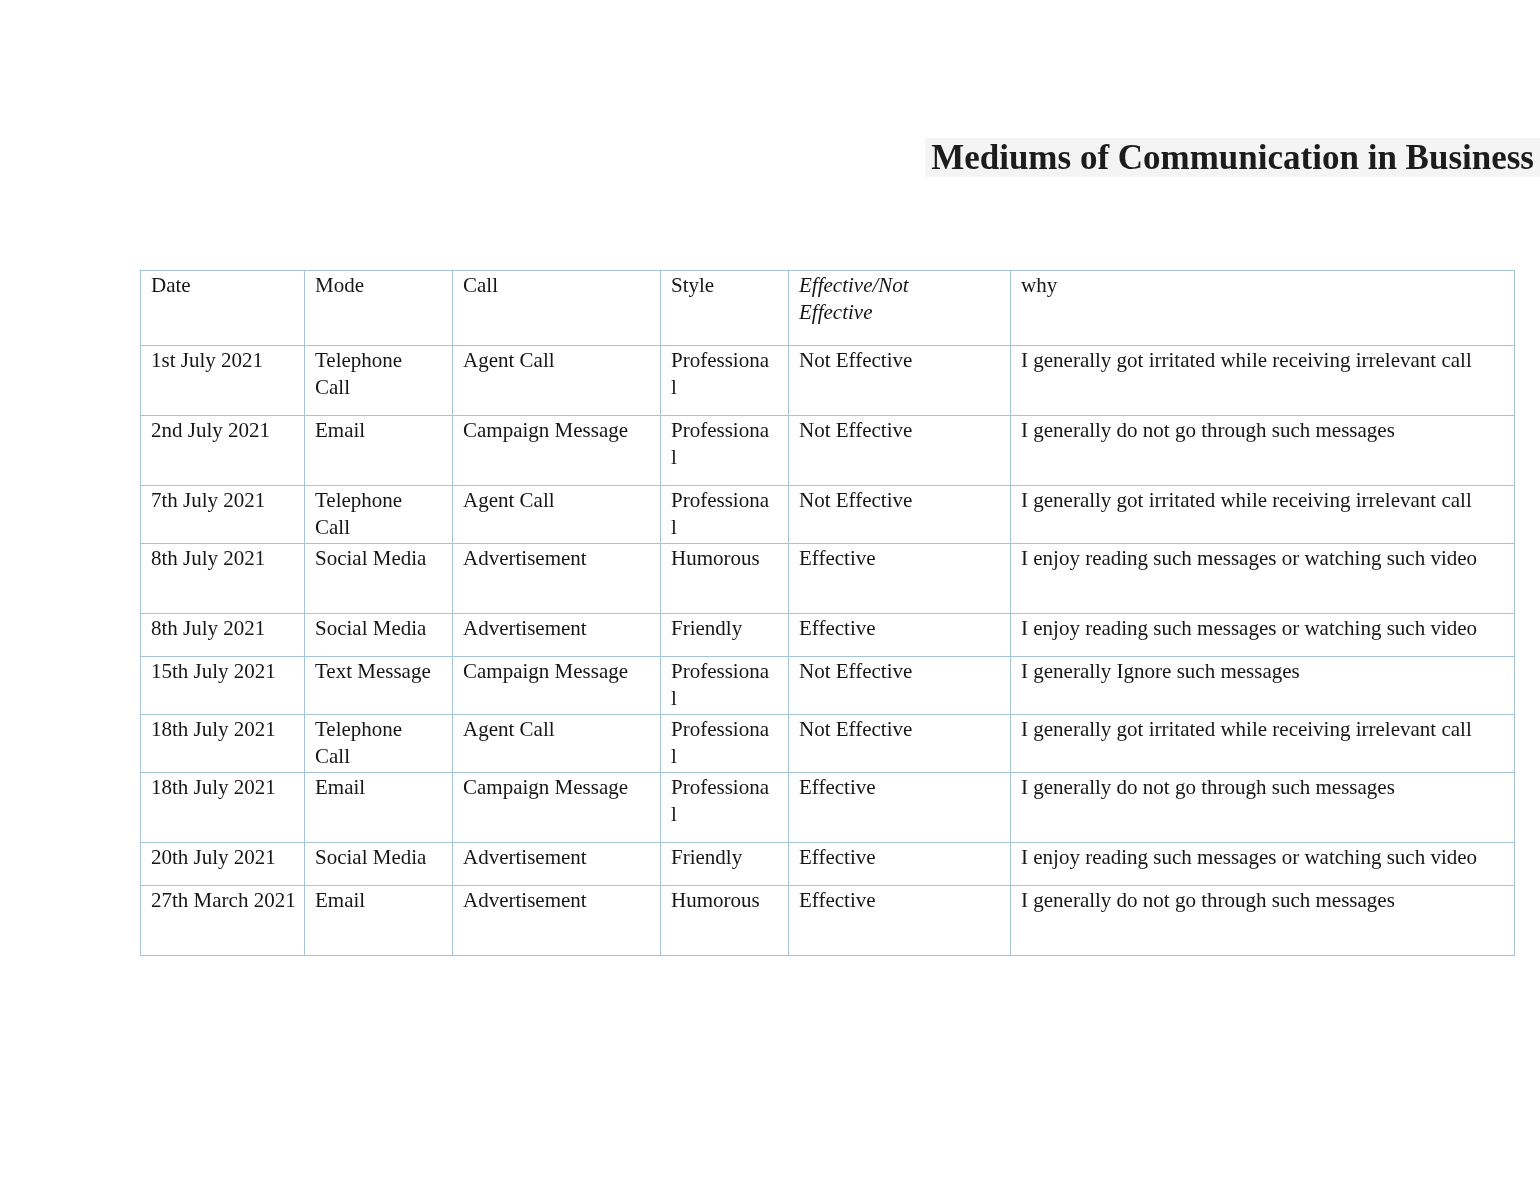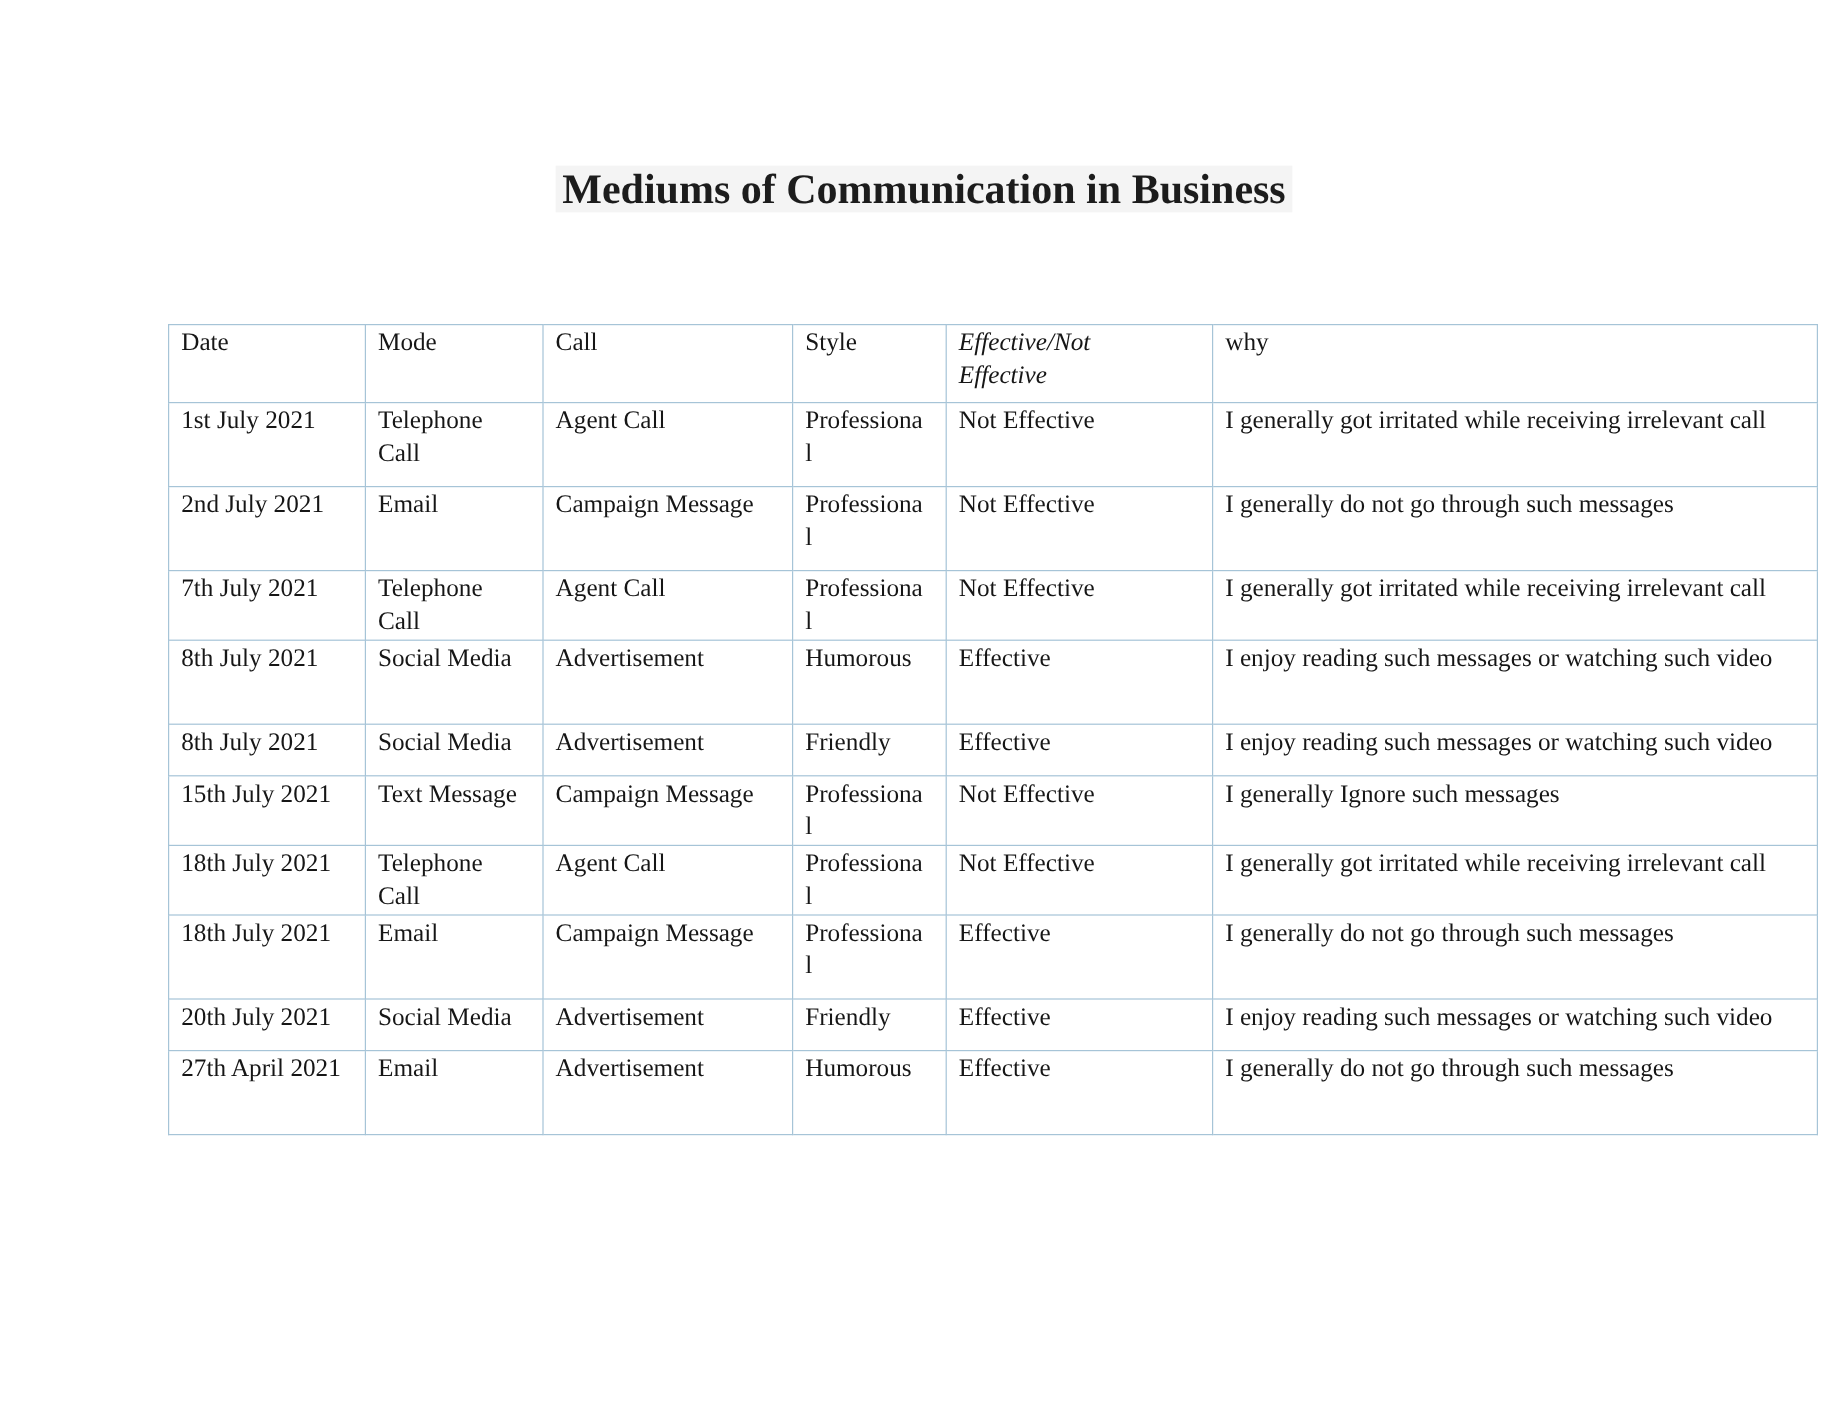--- a/index.html
+++ b/index.html
@@ -15,21 +15,21 @@
   }
   body {
     width: 1540px;
     height: 1190px;
     overflow: hidden;
     font-family: "Liberation Serif", serif;
     color: var(--text);
   }
   .doc-title {
     margin: 136px 0 0 0;
-    text-align: center;
+    text-align: right;
     font-size: 35px;
     line-height: 44px;
     font-weight: bold;
     font-family: "Liberation Serif", serif;
     color: #1c1c1c;
   }
   .doc-title .title-text {
     background: var(--title-highlight);
     padding: 0 6px;
   }
@@ -57,21 +57,21 @@
   .comm-table th:nth-child(2), .comm-table td:nth-child(2) { padding-right: 13px; }
   
   .comm-table th:nth-child(4), .comm-table td:nth-child(4) {
     padding-right: 16px;
     overflow-wrap: break-word;
     word-break: break-word;
     margin-left: 20px;
   }
   
   .comm-table th:nth-child(5) .hdr-label { display: block; max-width: 150px; font-style: italic; }
-  thead tr { height: 65px; }
+  thead tr { height: 75px; }
   tbody tr { height: 43px; }
   tbody tr:nth-child(1),
   tbody tr:nth-child(2),
   tbody tr:nth-child(4),
   tbody tr:nth-child(8),
   tbody tr:nth-child(10),
   tbody tr:nth-child(11) { height: 70px; }
   tbody tr:nth-child(13) { height: 28px; }
 </style>
 </head>
@@ -167,21 +167,21 @@
       </tr>
       <tr>
         <td>20th July 2021</td>
         <td>Social Media</td>
         <td>Advertisement</td>
         <td>Friendly</td>
         <td>Effective</td>
         <td>I enjoy reading such messages or watching such video</td>
       </tr>
       <tr>
-        <td>27th April 2021</td>
+        <td>27th March 2021</td>
         <td>Email</td>
         <td>Advertisement</td>
         <td>Humorous</td>
         <td>Effective</td>
         <td>I generally do not go through such messages</td>
       </tr>
     </tbody>
 </table>
 
 </body></html>

